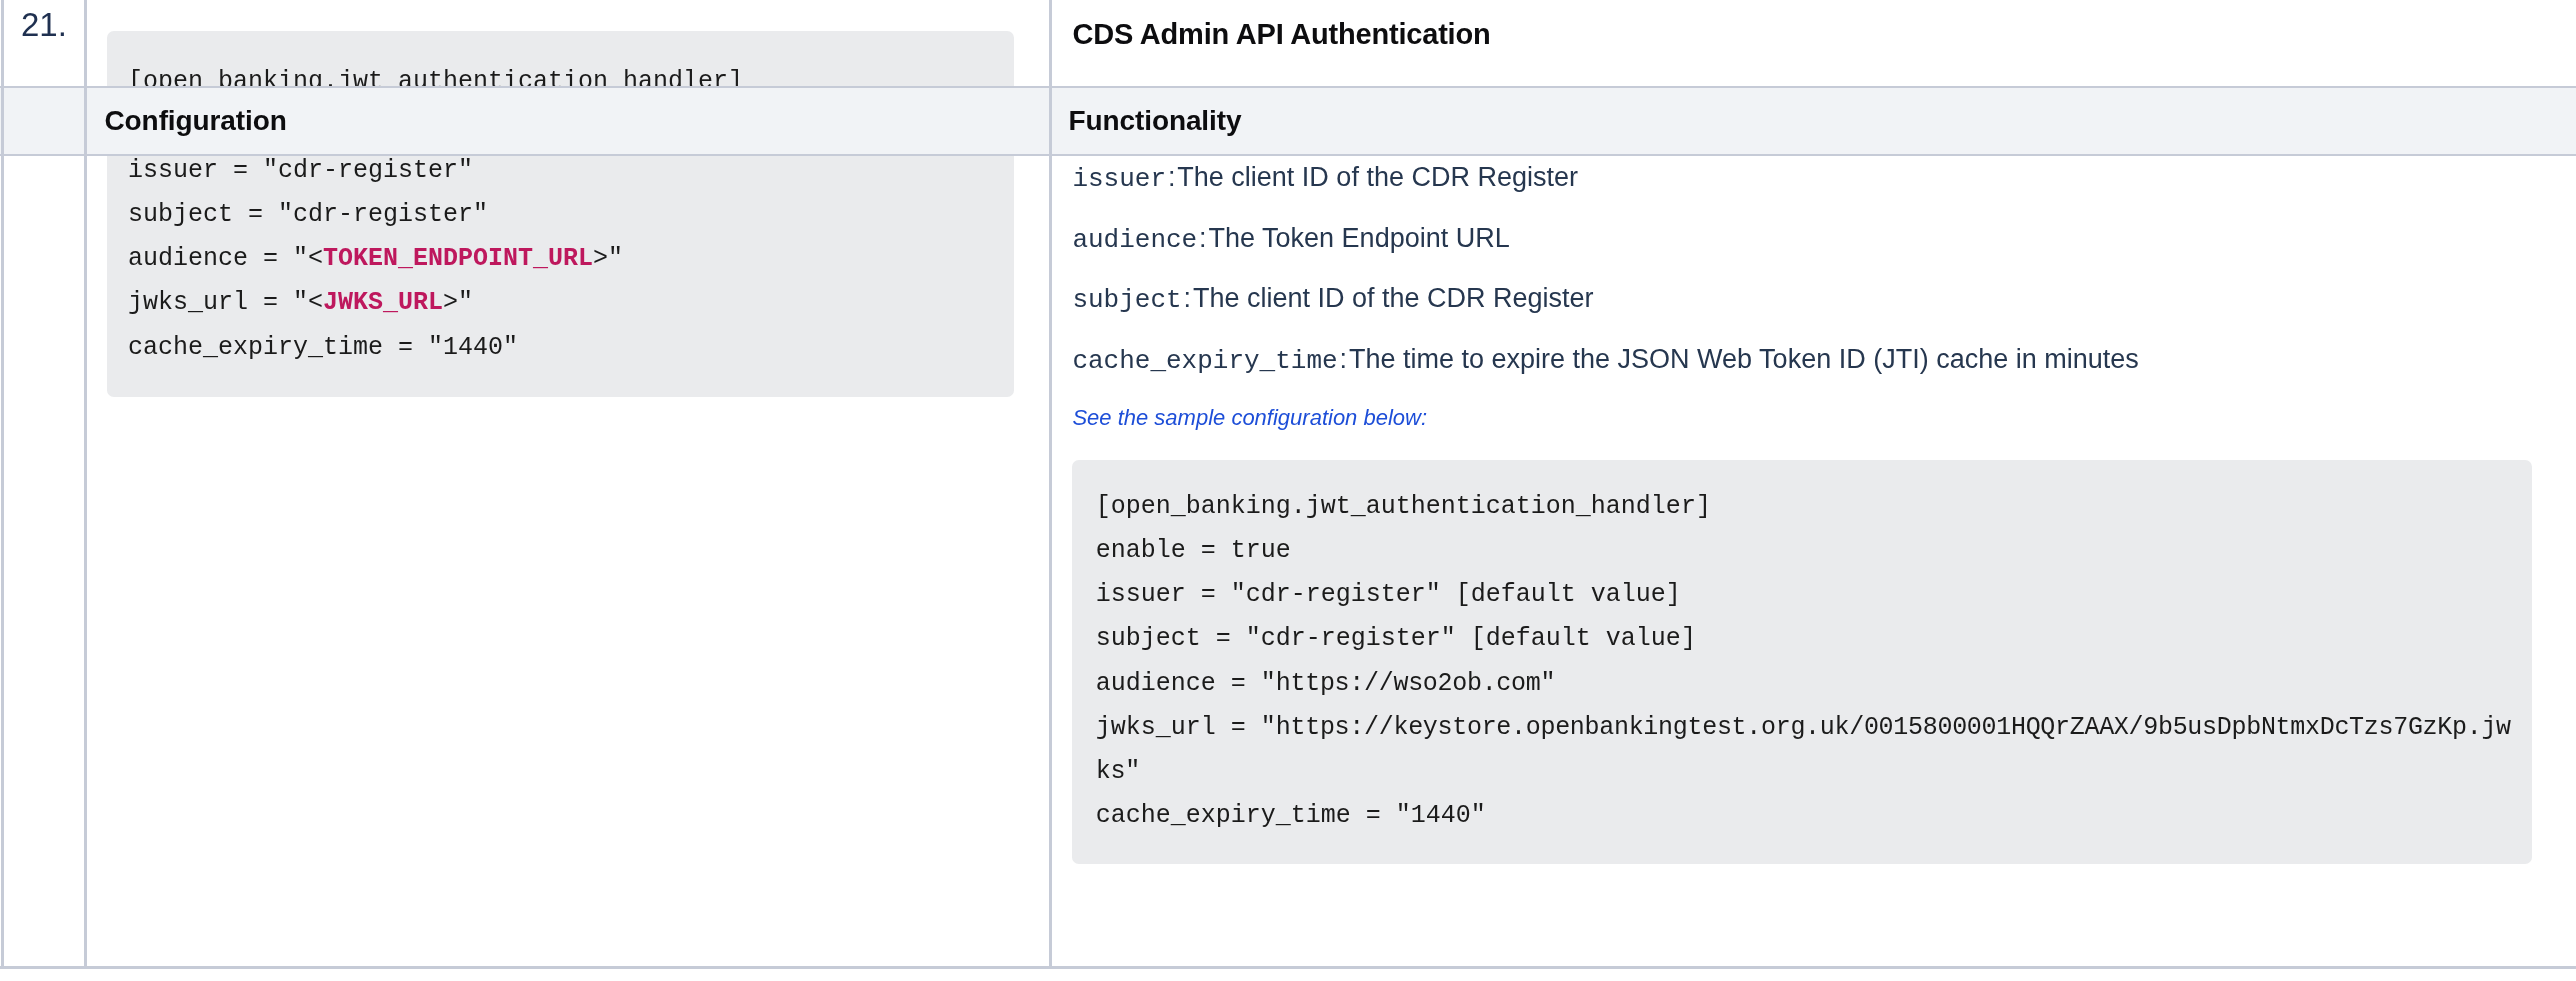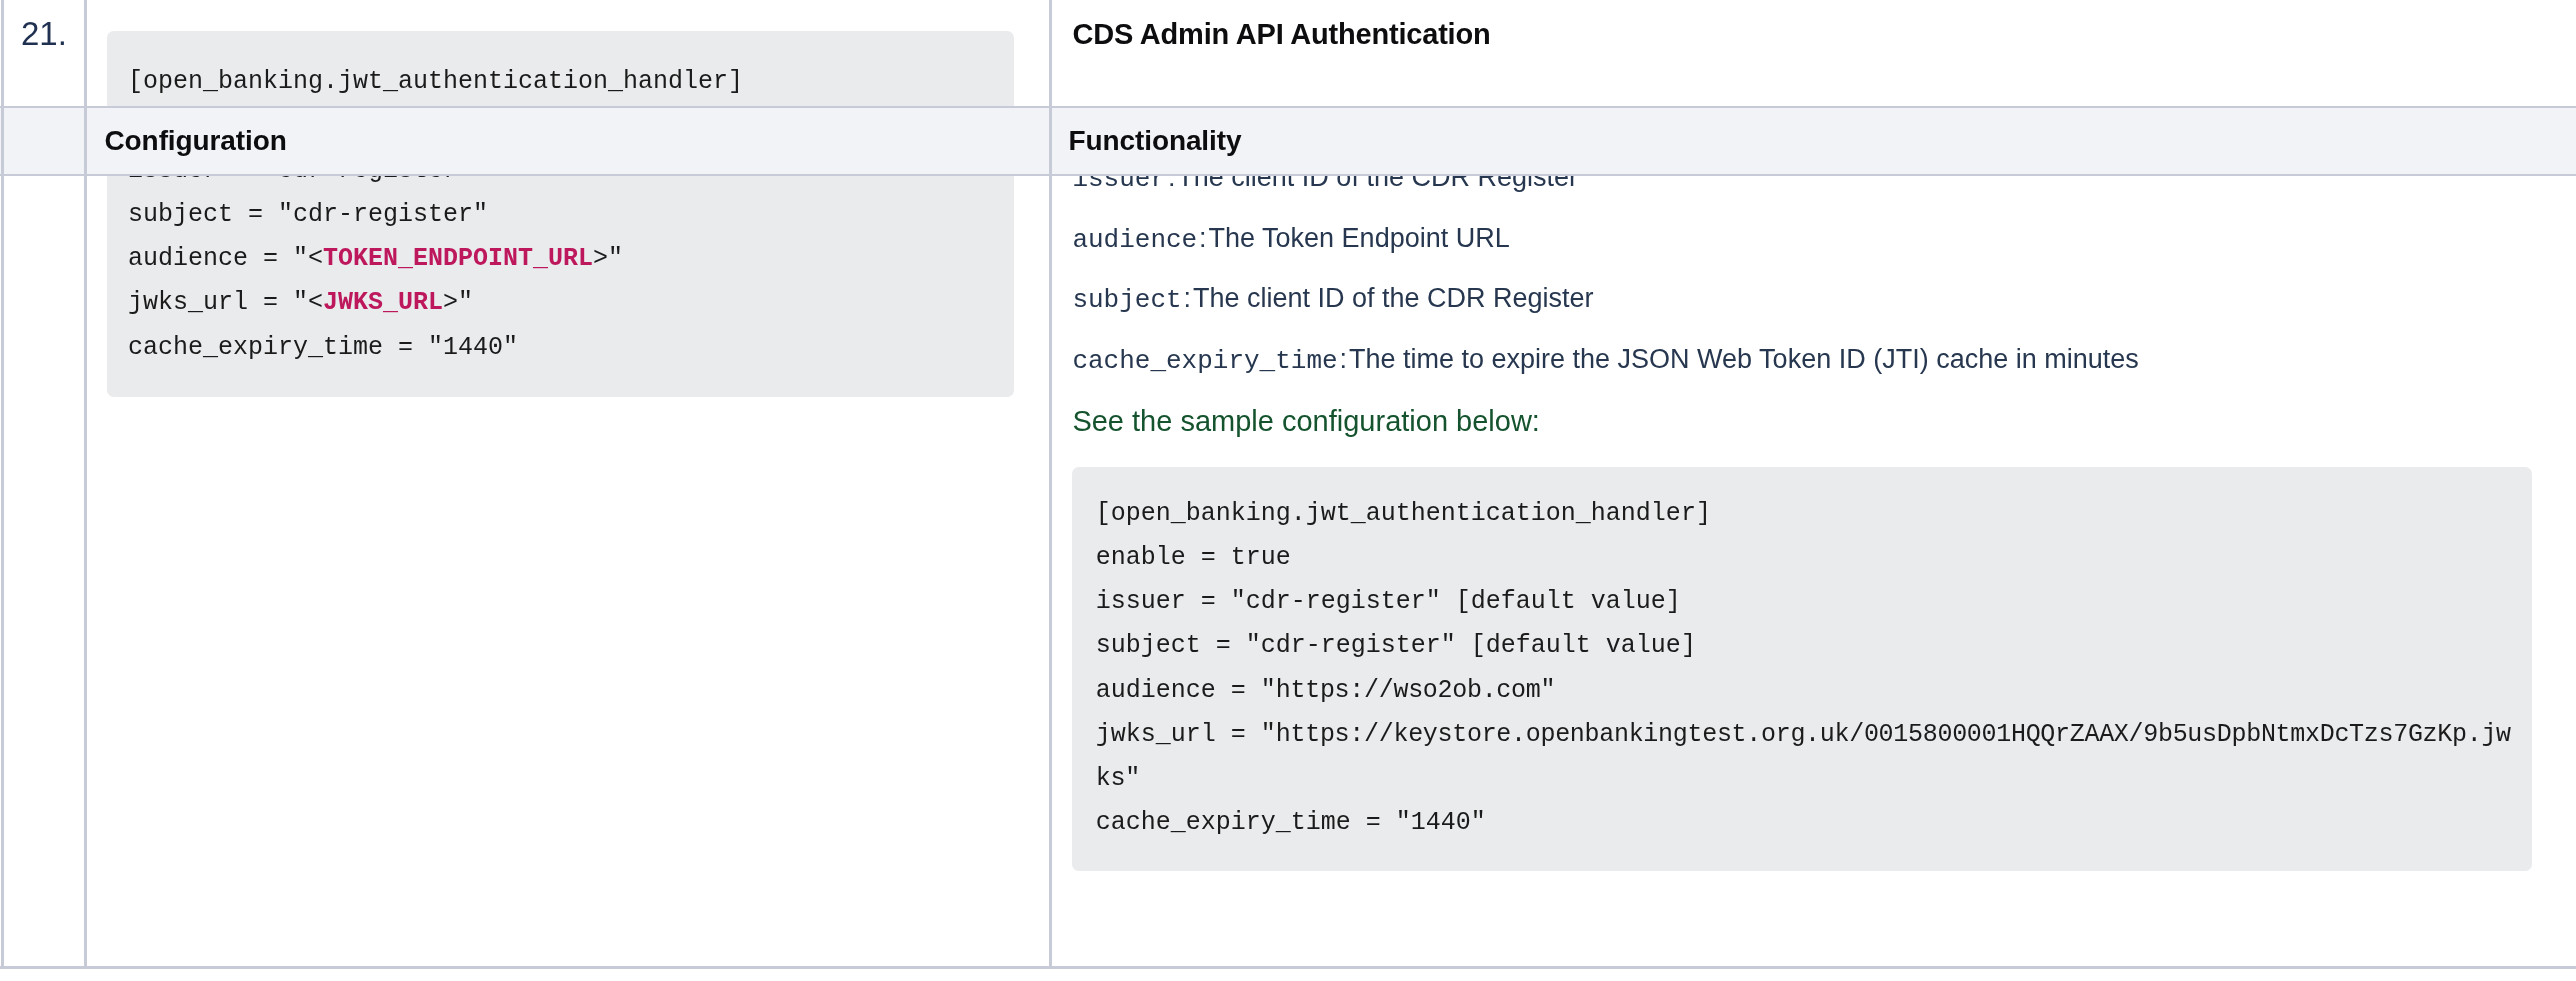--- a/index.html
+++ b/index.html
@@ -44,21 +44,20 @@
     position: absolute;
     left: 0;
     top: 86px;
     width: 2576px;
     height: 70px;
     background: #f1f3f6;
     border-top: 2.9px solid #c6cbd7;
     border-bottom: 2.9px solid #c6cbd7;
     box-sizing: border-box;
     z-index: 30;
-    margin-top: 20px;
   }
   #sticky-header .hcell {
     position: absolute;
     top: 0;
     height: 100%;
     display: flex;
     align-items: center;
   }
   #sticky-header .hcell.h-num   { left: 0;     width: 84px; }
   #sticky-header .hcell.h-cfg   { left: 87px;  width: 962px; padding-left: 17.5px; }
@@ -81,21 +80,21 @@
     white-space: nowrap;
   }
 
   
   #num-cell {
     position: absolute;
     left: 3.9px;
     top: 0;
     width: 80px;
     text-align: center;
-    padding-top: 15px;
+    padding-top: 6px;
   }
   #num-cell .num {
     font-size: 33px;
     color: #1f3050;
     font-family: "Liberation Sans", sans-serif;
   }
 
   
   #cfg-cell {
     position: absolute;
@@ -149,24 +148,25 @@
     margin-bottom: 28px;
     white-space: nowrap;
   }
   .desc-item .kw {
     font-family: "Liberation Mono", "DejaVu Sans Mono", monospace;
     font-size: 26px;
     color: #26374f;
   }
   .desc-item .sep { padding: 0 1.9px; }
   .lead-text {
-    color: #14532d;
-    font-size: 29px;
+    color: #1d4ed8;
+    font-size: 22px;
     margin-top: 7.8px;
     margin-bottom: 29px;
+    font-style: italic;
   }
 
   #fun-code {
     background: #eaebed;
     border-radius: 6.8px;
     padding: 25px 21.4px 25px 23.4px;
     box-sizing: border-box;
     width: 1460px;
   }
 

